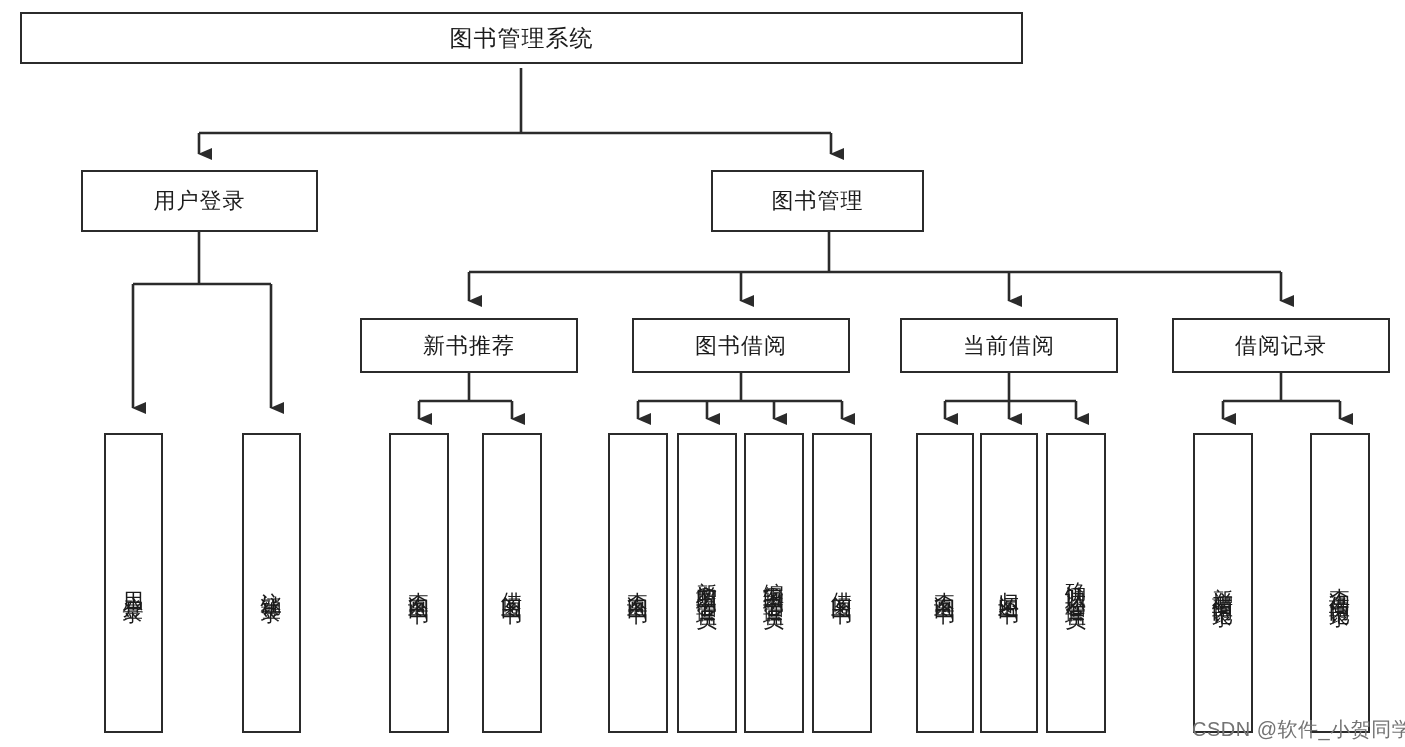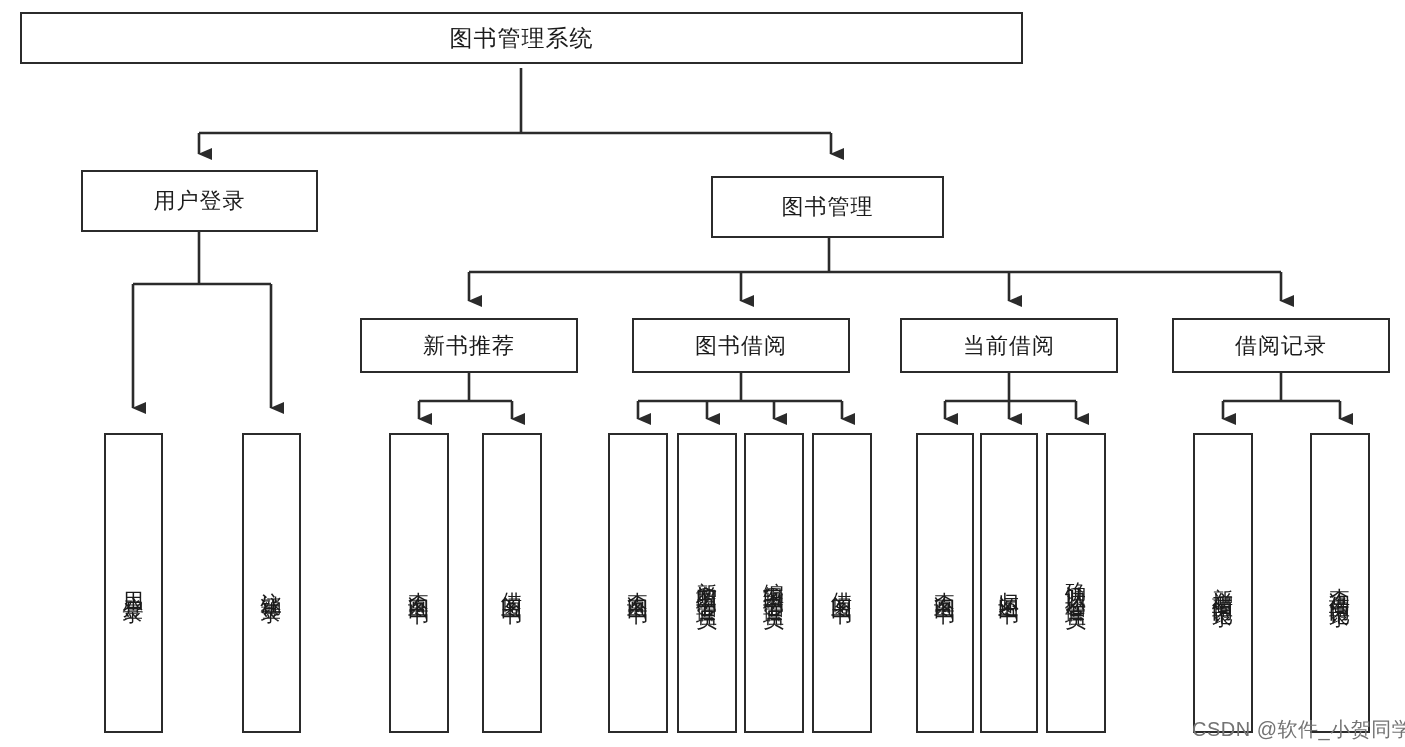--- a/index.html
+++ b/index.html
@@ -121,21 +121,21 @@
     </g>
   </svg>
 
   <div class="node root" style="left:20px; top:12px; width:1003px; height:52px;">
     <span class="label">图书管理系统</span>
   </div>
 
   <div class="node" style="left:81px; top:170px; width:237px; height:62px;">
     <span class="label">用户登录</span>
   </div>
-  <div class="node" style="left:711px; top:176px; width:233px; height:62px;">
+  <div class="node" style="left:711px; top:170px; width:213px; height:62px;">
     <span class="label">图书管理</span>
   </div>
 
   <div class="node" style="left:632px; top:318px; width:218px; height:55px;">
     <span class="label">图书借阅</span>
   </div>
   <div class="node" style="left:360px; top:318px; width:218px; height:55px;">
     <span class="label">新书推荐</span>
   </div>
   <div class="node" style="left:900px; top:318px; width:218px; height:55px;">

